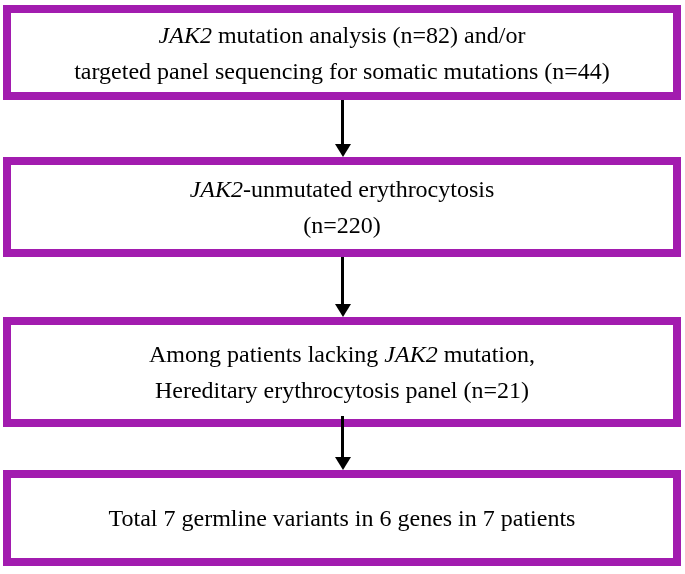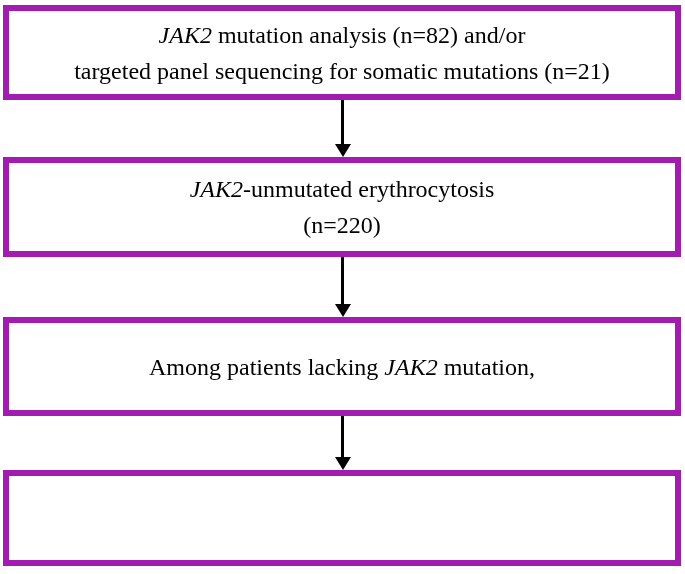--- a/index.html
+++ b/index.html
@@ -14,33 +14,33 @@
     background: #ffffff;
     font-family: "Liberation Serif", "DejaVu Serif", serif;
     color: #000000;
     overflow: hidden;
   }
   .box {
     position: absolute;
     left: 3px;
     width: 678px;
     box-sizing: border-box;
-    border: 6px solid #a21caf;
+    border: 8px solid #a21caf;
     background: #ffffff;
     display: flex;
     flex-direction: column;
     justify-content: center;
     align-items: center;
     text-align: center;
     font-size: 24px;
     line-height: 36px;
   }
   .box1 { top: 5px;   height: 95px;  }
   .box2 { top: 157px; height: 100px; }
-  .box3 { top: 317px; height: 99px;  }
+  .box3 { top: 317px; height: 110px;  }
   .box4 { top: 470px; height: 96px;  }
   .line { white-space: nowrap; }
   .italic { font-style: italic; }
   .arrow {
     position: absolute;
     left: 334px;
     width: 17px;
     display: flex;
     flex-direction: column;
     align-items: center;
@@ -61,43 +61,45 @@
     border-top: 13px solid #000000;
   }
 </style>
 </head>
 <body>
 
 <div class="figure">
 
   <div class="box box1">
     <div class="line"><span class="italic">JAK2</span><span> mutation analysis (n=82) and/or</span></div>
-    <div class="line"><span>targeted panel sequencing for somatic mutations (n=21)</span></div>
+    <div class="line"><span>targeted panel sequencing for somatic mutations (n=44)</span></div>
   </div>
 
   <div class="arrow arrow1">
     <div class="arrow-line"></div>
     <div class="arrow-head"></div>
   </div>
 
   <div class="box box2">
     <div class="line"><span class="italic">JAK2</span><span>-unmutated erythrocytosis</span></div>
     <div class="line"><span>(n=220)</span></div>
   </div>
 
   <div class="arrow arrow2">
     <div class="arrow-line"></div>
     <div class="arrow-head"></div>
   </div>
 
   <div class="box box3">
     <div class="line"><span>Among patients lacking </span><span class="italic">JAK2</span><span> mutation,</span></div>
+    <div class="line"><span>Hereditary erythrocytosis panel (n=21)</span></div>
   </div>
 
   <div class="arrow arrow3">
     <div class="arrow-line"></div>
     <div class="arrow-head"></div>
   </div>
 
   <div class="box box4">
+    <div class="line"><span>Total 7 germline variants in 6 genes in 7 patients</span></div>
   </div>
 
 </div>
 
 </body></html>

